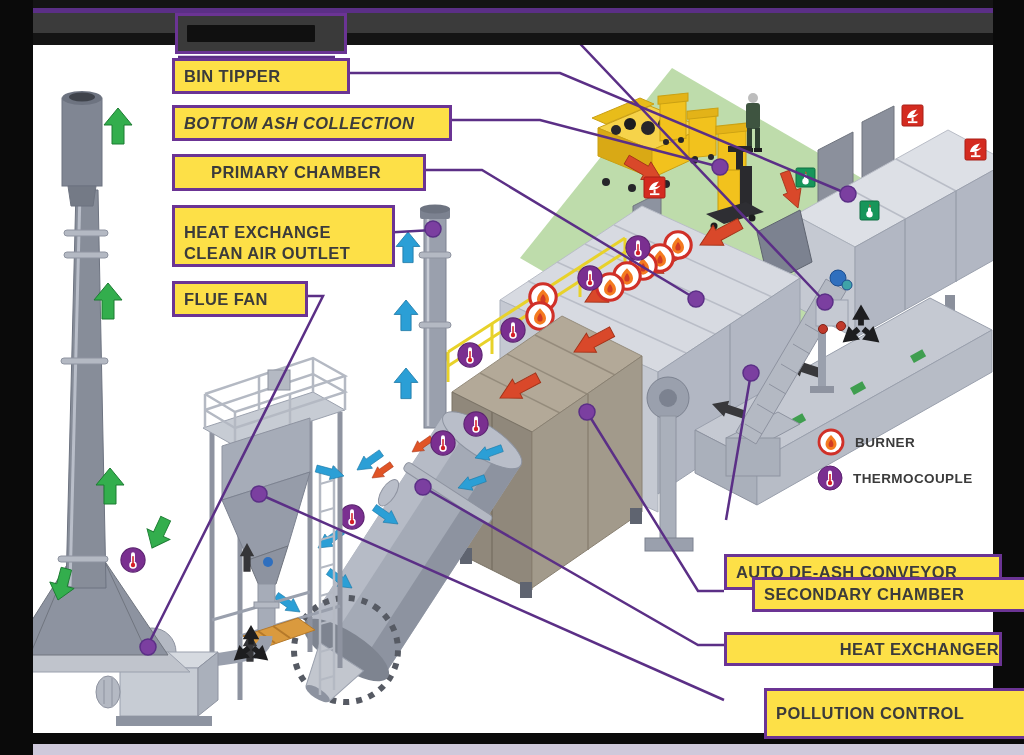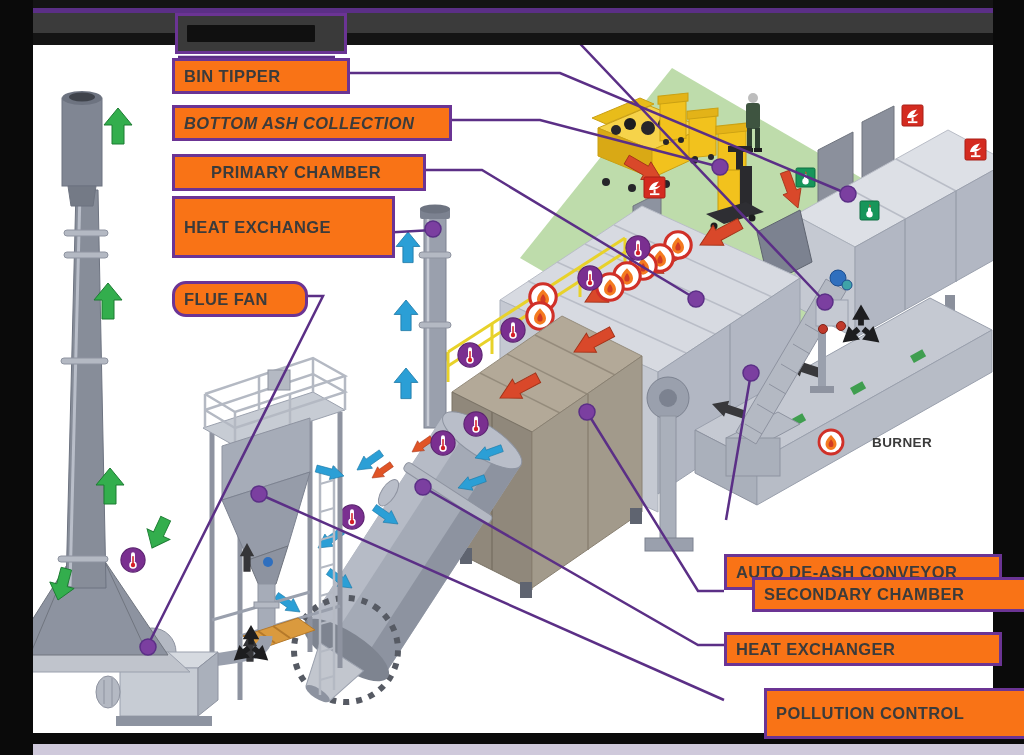--- a/index.html
+++ b/index.html
@@ -1,27 +1,27 @@
 <!DOCTYPE html>
 <html><head>
 <meta charset="utf-8">
 <style>
   html,body{margin:0;padding:0;background:#000;}
   #stage{position:relative;width:1024px;height:755px;background:#fff;overflow:hidden;
          font-family:"Liberation Sans",sans-serif;}
   #diagram-svg{position:absolute;left:0;top:0;}
-  .callout-box{position:absolute;background:#f97316;border:3px solid #6b3494;
+  .callout-box{position:absolute;background:#fde047;border:3px solid #6b3494;
 ysis    box-sizing:border-box;display:flex;flex-direction:column;justify-content:center;
     padding-left:9px;z-index:20;}
   .callout-box .lbl{font-weight:bold;font-size:16.5px;line-height:21px;
     color:#3b3b3b;letter-spacing:.4px;white-space:nowrap;}
   .callout-box.dark{background:#3a3a3a;border-color:#6b3494;}
   .redacted-bar{width:128px;height:17px;background:#101010;border-radius:1px;}
   .legend{position:absolute;left:816px;top:427px;z-index:20;}
-  .legend-row{display:flex;align-items:center;gap:26px;margin-bottom:7px;}
+  .legend-row{display:flex;align-items:center;gap:9px;margin-bottom:7px;}
   .legend-row .lg-lbl{font-weight:bold;font-size:13.5px;color:#3b3b3b;letter-spacing:.4px;}
 </style>
 </head>
 <body>
 
 <div id="stage">
 
 <svg id="diagram-svg" width="1024" height="755" viewBox="0 0 1024 755">
   <defs>
     <polygon id="up-arrow" points="-14,17 -6,17 -6,36 6,36 6,17 14,17 0,0"></polygon>
@@ -410,48 +410,59 @@
 </div>
 
 <div class="callout-box" style="left:172px;top:105px;width:265px;height:30px;font-style:italic;">
   <span class="lbl">BOTTOM ASH COLLECTION</span>
 </div>
 
 <div class="callout-box" style="left:172px;top:154px;width:212px;height:31px;padding-left:36px;">
   <span class="lbl">PRIMARY CHAMBER</span>
 </div>
 
-<div class="callout-box" style="left:172px;top:196px;width:208px;height:56px;">
+<div class="callout-box" style="left:172px;top:205px;width:208px;height:56px;justify-content:flex-end;">
   <span class="lbl">HEAT EXCHANGE</span>
-</div>
-
-<div class="callout-box" style="left:172px;top:281px;width:121px;height:30px;border-radius:14px;">
+  <span class="lbl">CLEAN AIR OUTLET</span>
+</div>
+
+<div class="callout-box" style="left:172px;top:281px;width:121px;height:30px;">
   <span class="lbl">FLUE FAN</span>
 </div>
 
 <div class="callout-box" style="left:724px;top:518px;width:263px;height:30px;margin-top:36px;">
   <span class="lbl">AUTO DE-ASH CONVEYOR</span>
 </div>
 
 <div class="callout-box" style="left:752px;top:577px;width:263px;height:29px;">
   <span class="lbl">SECONDARY CHAMBER</span>
 </div>
 
-<div class="callout-box" style="left:724px;top:632px;width:263px;height:28px;">
+<div class="callout-box" style="left:724px;top:632px;width:263px;height:28px;text-align:right;">
   <span class="lbl">HEAT EXCHANGER</span>
 </div>
 
 <div class="callout-box" style="left:724px;top:688px;width:263px;height:45px;margin-left:40px;">
   <span class="lbl">POLLUTION CONTROL</span>
 </div>
 
 <div class="legend">
   <div class="legend-row">
     <svg width="30" height="30" viewBox="-15 -15 30 30">
       <circle r="12" fill="#fff" stroke="#d03028" stroke-width="2.8"></circle>
       <path d="M0,-7 C2.8,-4 5.5,-1.7 5.5,2.2 A5.5,5.7 0 0 1 -5.5,2.2 C-5.5,-1.1 -3.3,-4 0,-7 Z" fill="#f47b20"></path>
       <path d="M0,-2.8 C1.3,-1.1 2.4,0.6 2.4,2.4 A2.4,2.6 0 0 1 -2.4,2.4 C-2.4,0.9 -1.3,-0.9 0,-2.8 Z" fill="#d23b26"></path>
     </svg>
     <span class="lg-lbl">BURNER</span>
   </div>
+  <div class="legend-row">
+    <svg width="28" height="28" viewBox="-14 -14 28 28">
+      <circle r="12" fill="#7a2f90" stroke="#5b2370"></circle>
+      <rect x="-2" y="-7.5" width="4" height="10" rx="2" fill="#fff"></rect>
+      <circle cy="5" r="3.7" fill="#fff"></circle>
+      <circle cy="5" r="2.2" fill="#d32027"></circle>
+      <rect x="-0.8" y="-4" width="1.6" height="8" fill="#d32027"></rect>
+    </svg>
+    <span class="lg-lbl">THERMOCOUPLE</span>
+  </div>
 </div>
 
 </div>
 
 </body></html>

